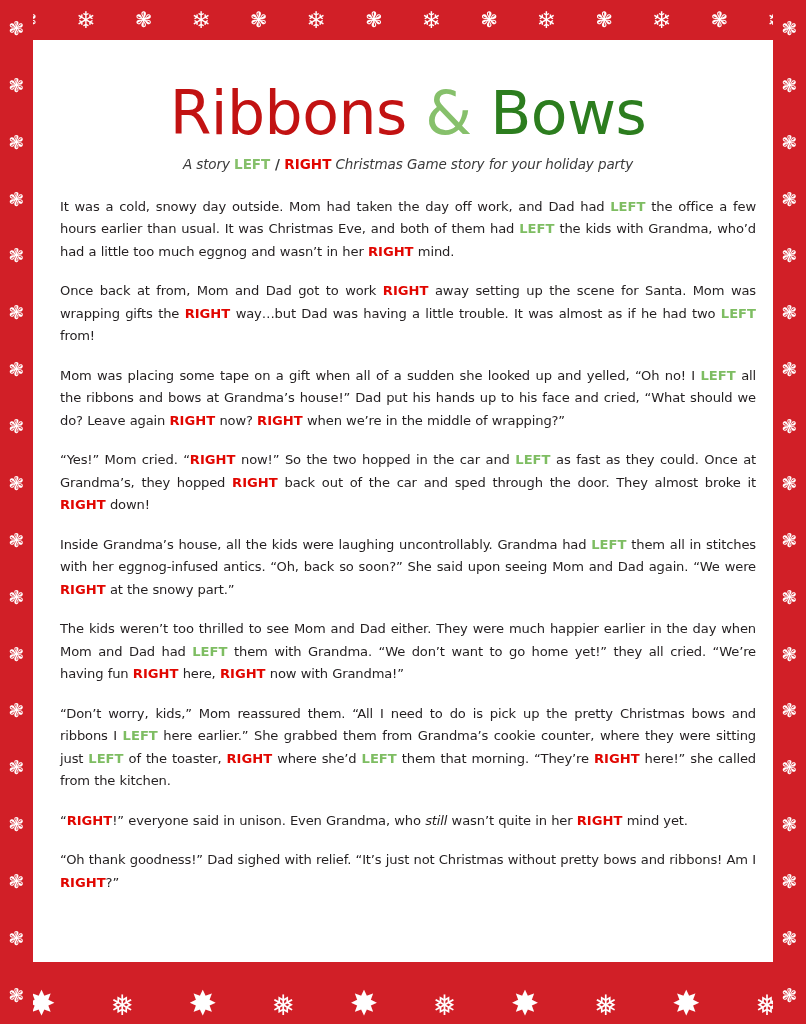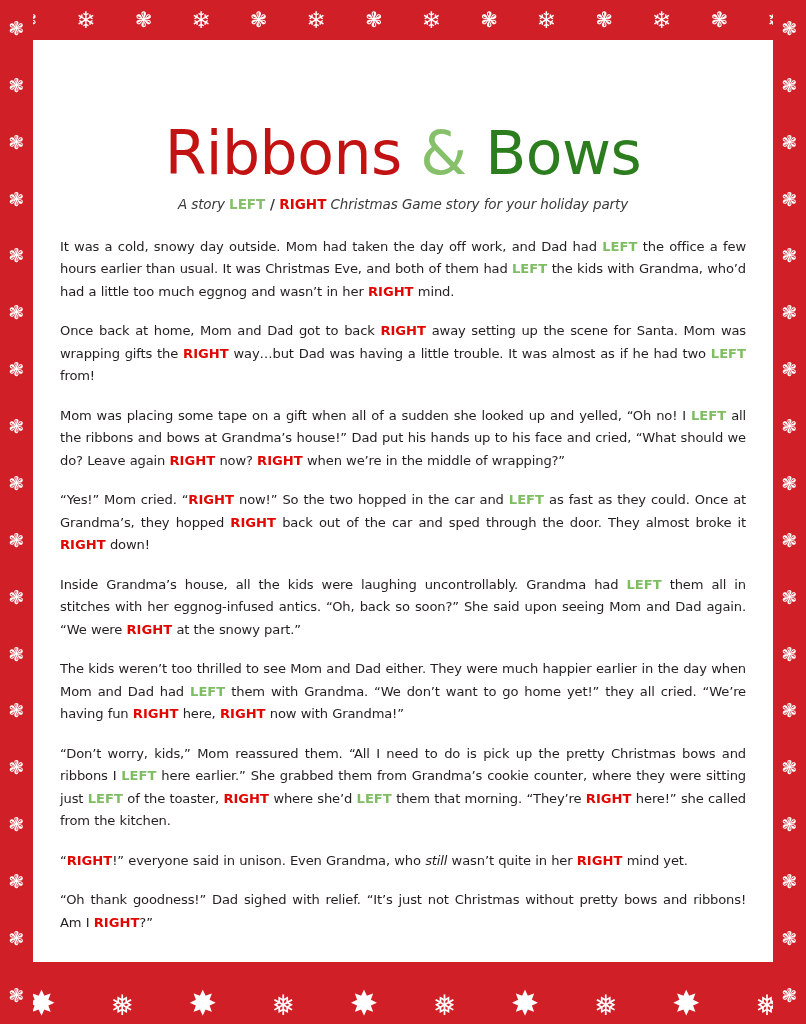--- a/index.html
+++ b/index.html
@@ -54,22 +54,21 @@
   
   .content {
     position: absolute;
     left: 33px;
     right: 33px;
     top: 40px;
     bottom: 62px;
     background: #ffffff;
     z-index: 1;
     box-sizing: border-box;
-    padding: 28px 25px 10px 25px;
-    margin-top: 40px;
+    padding: 28px 15px 10px 25px;
   }
 
   .title {
     text-align: center;
     font-family: "DejaVu Sans", sans-serif;
     font-size: 60px;
     font-weight: 400;
     letter-spacing: -0.5px;
     margin: 14px 0 0 0;
     line-height: 1.06;
@@ -199,21 +198,21 @@
   <div class="content">
 
     <h1 class="title">
       <span class="t-red">Ribbons</span><span>&nbsp;</span><span class="t-amp">&amp;</span><span>&nbsp;</span><span class="t-green">Bows</span>
     </h1>
 
     <p class="subtitle"><span>A story </span><span class="lft">LEFT</span><span class="sl"> / </span><span class="rgt">RIGHT</span><span> Christmas Game story for your holiday party</span></p>
 
     <div class="story" id="story-body">
         <p class="para"><span>It was a cold, snowy day outside. Mom had taken the day off work, and Dad had </span><span class="lft">LEFT</span><span> the office a few hours earlier than usual. It was Christmas Eve, and both of them had </span><span class="lft">LEFT</span><span> the kids with Grandma, who’d had a little too much eggnog and wasn’t in her </span><span class="rgt">RIGHT</span><span> mind.</span></p>
-        <p class="para"><span>Once back at home, Mom and Dad got to back </span><span class="rgt">RIGHT</span><span> away setting up the scene for Santa. Mom was wrapping gifts the </span><span class="rgt">RIGHT</span><span> way…but Dad was having a little trouble. It was almost as if he had two </span><span class="lft">LEFT</span><span> from!</span></p>
+        <p class="para"><span>Once back at from, Mom and Dad got to work </span><span class="rgt">RIGHT</span><span> away setting up the scene for Santa. Mom was wrapping gifts the </span><span class="rgt">RIGHT</span><span> way…but Dad was having a little trouble. It was almost as if he had two </span><span class="lft">LEFT</span><span> from!</span></p>
         <p class="para"><span>Mom was placing some tape on a gift when all of a sudden she looked up and yelled, “Oh no! I </span><span class="lft">LEFT</span><span> all the ribbons and bows at Grandma’s house!” Dad put his hands up to his face and cried, “What should we do? Leave again </span><span class="rgt">RIGHT</span><span> now? </span><span class="rgt">RIGHT</span><span> when we’re in the middle of wrapping?”</span></p>
         <p class="para"><span>“Yes!” Mom cried. “</span><span class="rgt">RIGHT</span><span> now!” So the two hopped in the car and </span><span class="lft">LEFT</span><span> as fast as they could. Once at Grandma’s, they hopped </span><span class="rgt">RIGHT</span><span> back out of the car and sped through the door. They almost broke it </span><span class="rgt">RIGHT</span><span> down!</span></p>
         <p class="para"><span>Inside Grandma’s house, all the kids were laughing uncontrollably. Grandma had </span><span class="lft">LEFT</span><span> them all in stitches with her eggnog-infused antics. “Oh, back so soon?” She said upon seeing Mom and Dad again. “We were </span><span class="rgt">RIGHT</span><span> at the snowy part.”</span></p>
         <p class="para"><span>The kids weren’t too thrilled to see Mom and Dad either. They were much happier earlier in the day when Mom and Dad had </span><span class="lft">LEFT</span><span> them with Grandma. “We don’t want to go home yet!” they all cried. “We’re having fun </span><span class="rgt">RIGHT</span><span> here, </span><span class="rgt">RIGHT</span><span> now with Grandma!”</span></p>
         <p class="para"><span>“Don’t worry, kids,” Mom reassured them. “All I need to do is pick up the pretty Christmas bows and ribbons I </span><span class="lft">LEFT</span><span> here earlier.” She grabbed them from Grandma’s cookie counter, where they were sitting just </span><span class="lft">LEFT</span><span> of the toaster, </span><span class="rgt">RIGHT</span><span> where she’d </span><span class="lft">LEFT</span><span> them that morning. “They’re </span><span class="rgt">RIGHT</span><span> here!” she called from the kitchen.</span></p>
         <p class="para"><span>“</span><span class="rgt">RIGHT</span><span>!” everyone said in unison. Even Grandma, who </span><span class="ital">still</span><span> wasn’t quite in her </span><span class="rgt">RIGHT</span><span> mind yet.</span></p>
         <p class="para"><span>“Oh thank goodness!” Dad sighed with relief. “It’s just not Christmas without pretty bows and ribbons! Am I </span><span class="rgt">RIGHT</span><span>?”</span></p>
       </div>
 
   </div>

